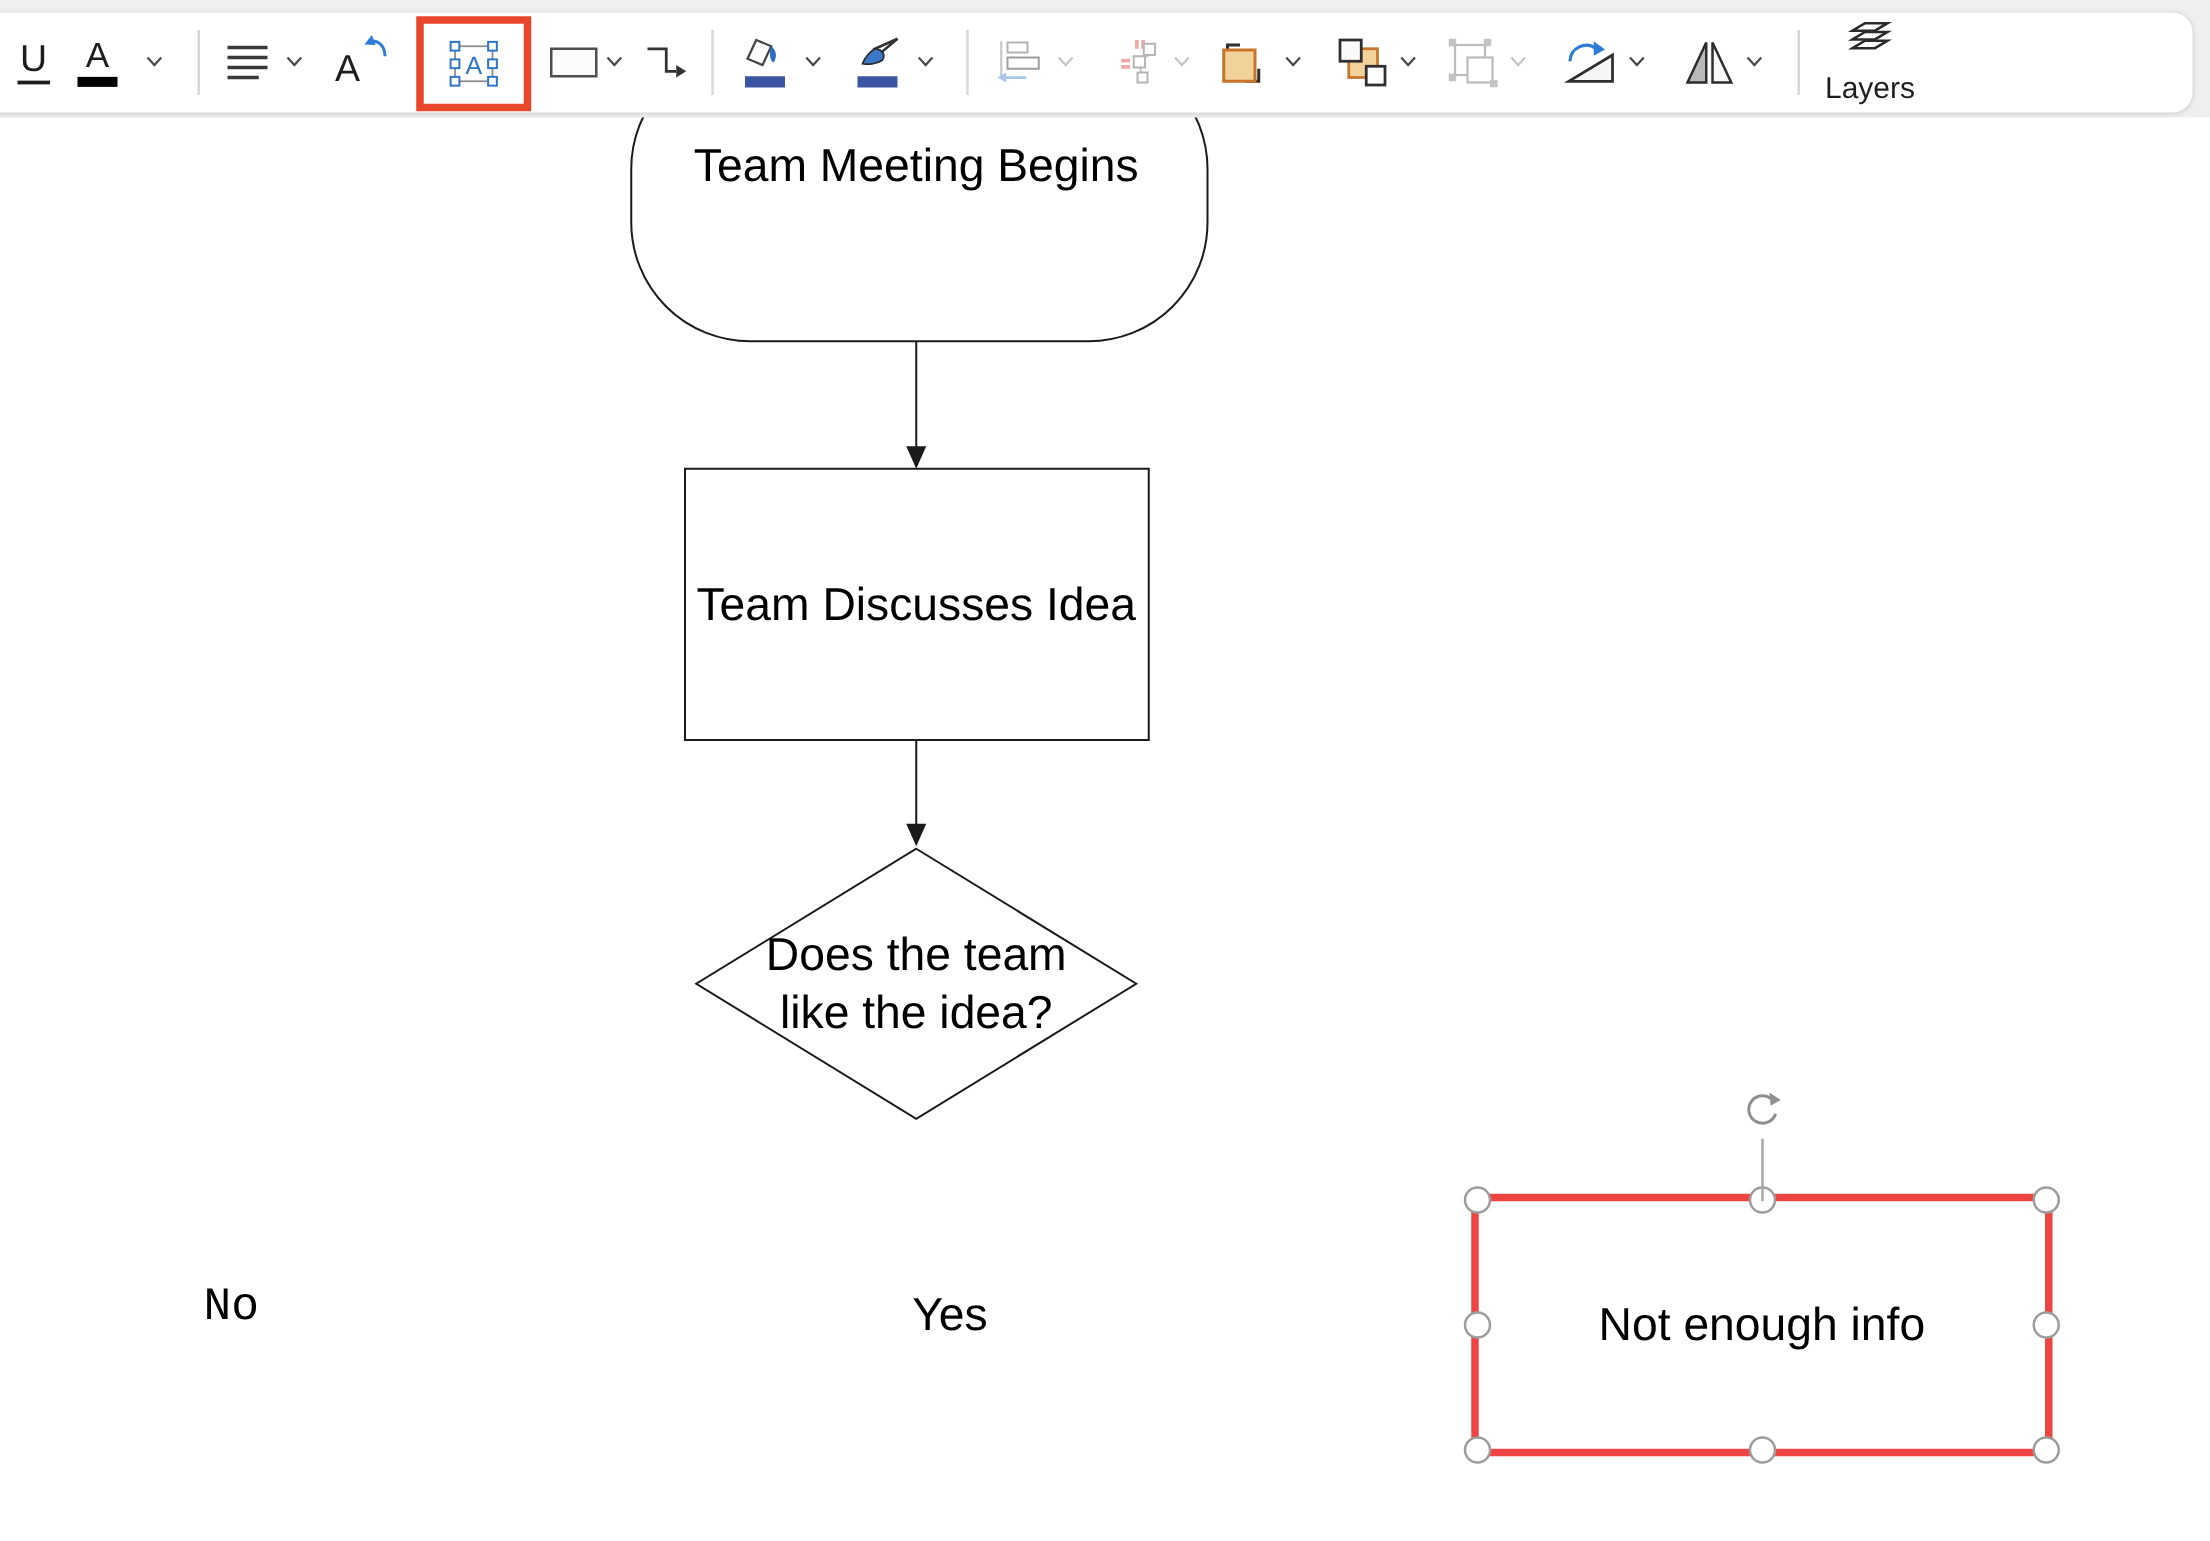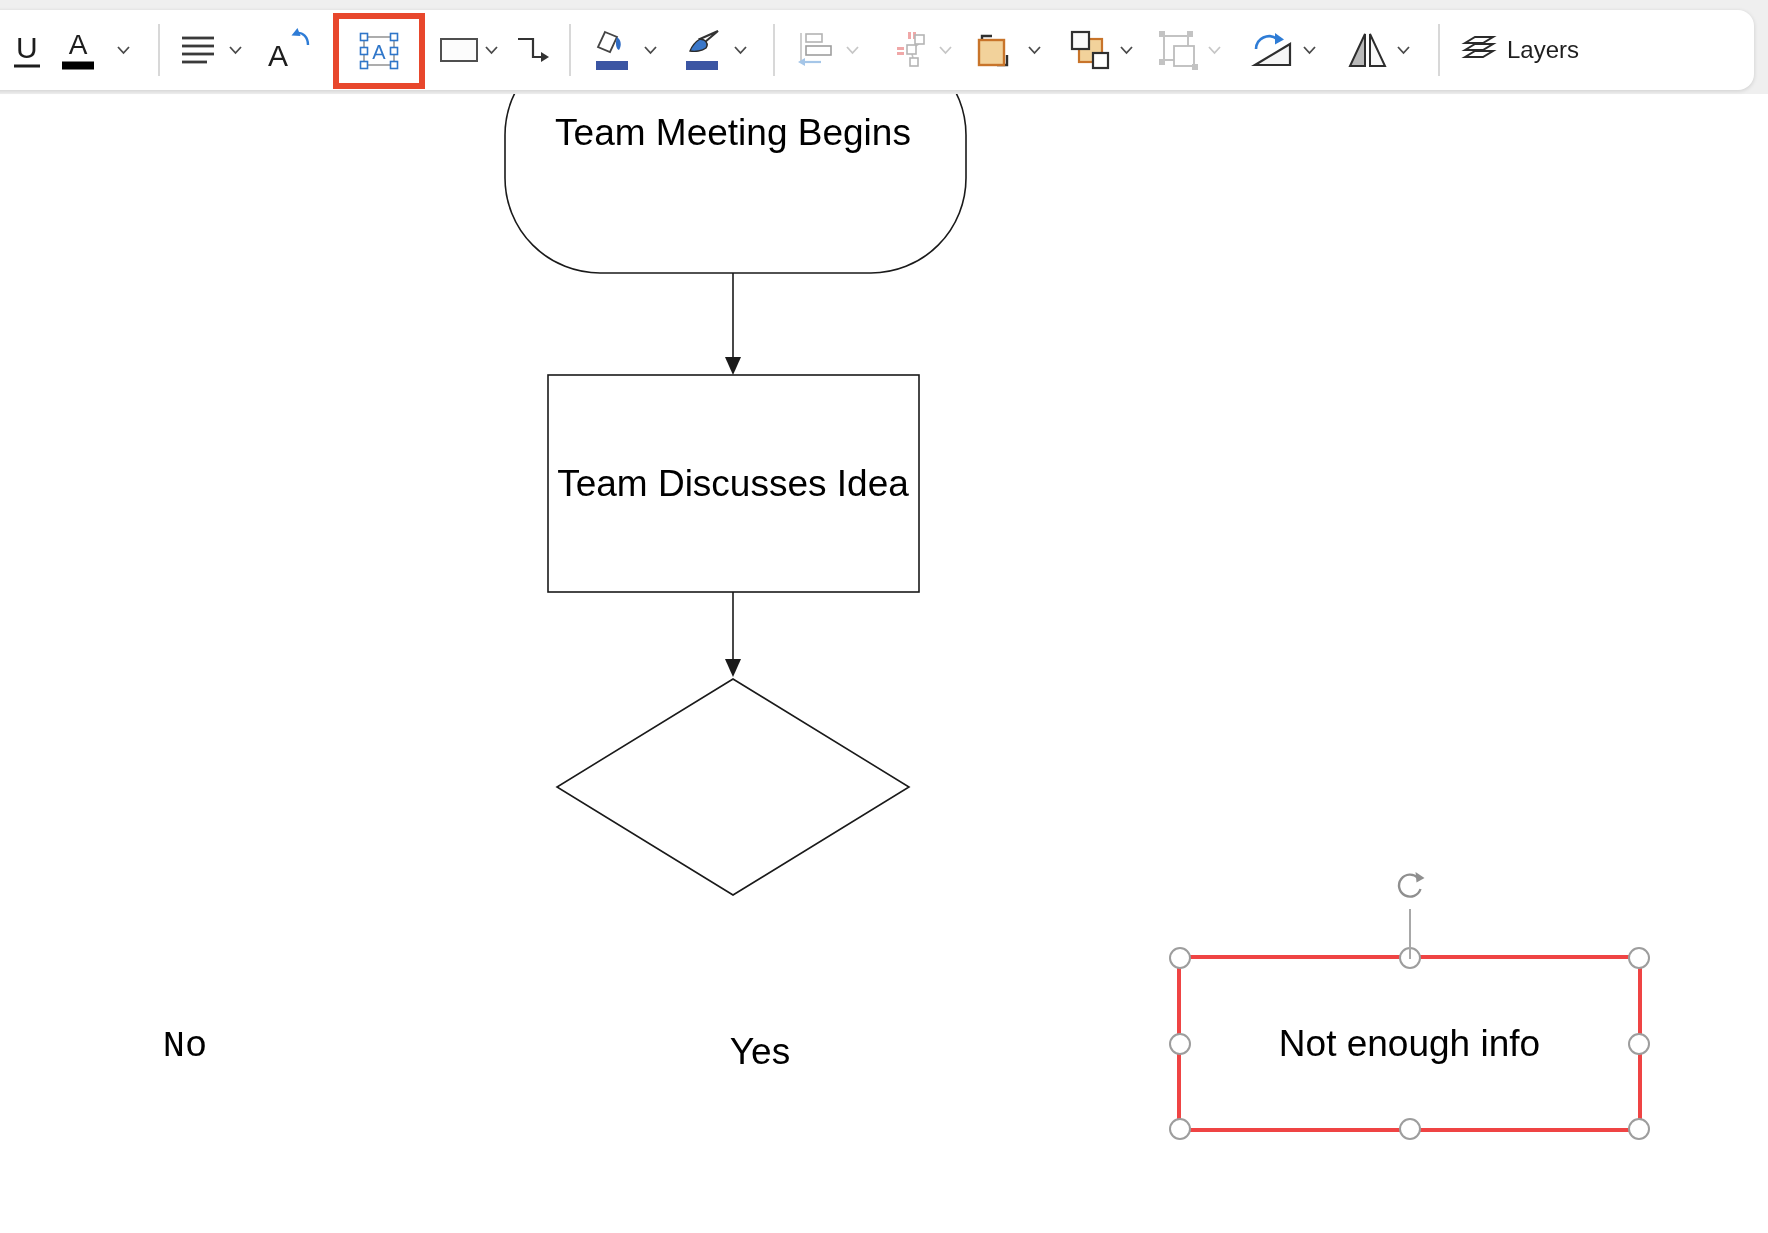--- a/index.html
+++ b/index.html
@@ -25,21 +25,21 @@
     display:flex;align-items:center;justify-content:center;box-sizing:border-box;background:#fff;}
   .layersbtn{display:flex;align-items:center;gap:9px;}
   .layers-label{font-size:24px;color:#1f1f1f;}
 
   
   .canvas-svg{position:absolute;left:0;top:0;z-index:1;}
   .shape-label{position:absolute;transform:translate(-50%,-50%);font-size:37px;color:#000;white-space:nowrap;z-index:2;text-align:center;}
   .decision-label{line-height:46px;}
 
   
-  .sel-box{position:absolute;left:1177px;top:955px;width:465px;height:177px;border:4px solid #ef4444;
+  .sel-box{position:absolute;left:1177px;top:955px;width:465px;height:210px;border:6px solid #ef4444;
     box-sizing:border-box;z-index:3;background:transparent;}
   .sel-label{position:absolute;left:0;top:0;right:0;bottom:0;display:flex;align-items:center;justify-content:center;
     font-size:37px;color:#000;white-space:nowrap;}
   .handle{position:absolute;width:22px;height:22px;border-radius:50%;background:#fff;border:2px solid #9d9d9d;box-sizing:border-box;}
   .h-tl{left:-12px;top:-12px}.h-tm{left:calc(50% - 11px);top:-12px}.h-tr{right:-12px;top:-12px}
   .h-ml{left:-12px;top:calc(50% - 11px)}.h-mr{right:-12px;top:calc(50% - 11px)}
   .h-bl{left:-12px;bottom:-12px}.h-bm{left:calc(50% - 11px);bottom:-12px}.h-br{right:-12px;bottom:-12px}
   .rot-stem{position:absolute;left:calc(50% - 1px);top:-50px;width:2px;height:50px;background:#a8a8a8;}
   .rot-handle{position:absolute;left:calc(50% - 19px);top:-90px;width:38px;height:38px;cursor:pointer;}
 </style>
@@ -68,20 +68,24 @@
       <polygon points="725,659 741,659 733,677" fill="#1a1a1a"></polygon>
     </g>
 
     <g>
       <polygon points="733,679 909,787 733,895 557,787" fill="#ffffff" stroke="#1a1a1a" stroke-width="1.6"></polygon>
     </g>
   </svg>
 
   <div class="shape-label" style="left:733px;top:484px;">Team Discusses Idea</div>
   <div class="shape-label" style="left:733px;top:133px;">Team Meeting Begins</div>
+  <div class="shape-label decision-label" style="left:733px;top:787px;">
+    <div>Does the team</div>
+    <div>like the idea?</div>
+  </div>
   <div class="shape-label" style="left:185px;top:1046px;font-family:Liberation Mono, monospace;">No</div>
   <div class="shape-label" style="left:760px;top:1052px;">Yes</div>
 
   <div class="sel-box">
     <div class="sel-label">Not enough info</div>
     <span class="handle h-tl"></span>
     <span class="handle h-tm"></span>
     <span class="handle h-tr"></span>
     <span class="handle h-ml"></span>
     <span class="handle h-mr"></span>
@@ -295,21 +299,21 @@
       </svg>
     </div>
     <span class="chev" style="left:1416px;">
       <svg width="15" height="10" viewBox="0 0 15 10">
         <polyline points="2,2 7.5,8 13,2" fill="none" stroke="#4a4a4a" stroke-width="1.8"></polyline>
         </svg>
     </span>
 
     <div class="sep" style="left:1458px;"></div>
 
-    <div class="tb layersbtn" style="left:1480px;">
+    <div class="tb layersbtn" style="left:1480px;flex-direction:column;">
       <svg width="38" height="34" viewBox="0 0 38 34">
         <path d="M5,10 L15,4 H33 L23,10 Z" fill="#ffffff" stroke="#2b2b2b" stroke-width="2"></path>
         <path d="M5,17 L15,11 H33 L23,17 Z" fill="#ffffff" stroke="#2b2b2b" stroke-width="2"></path>
         <path d="M5,24 L15,18 H33 L23,24 Z" fill="#ffffff" stroke="#2b2b2b" stroke-width="2"></path>
       </svg>
       <span class="layers-label">Layers</span>
     </div>
 
   </div>
 </div>

